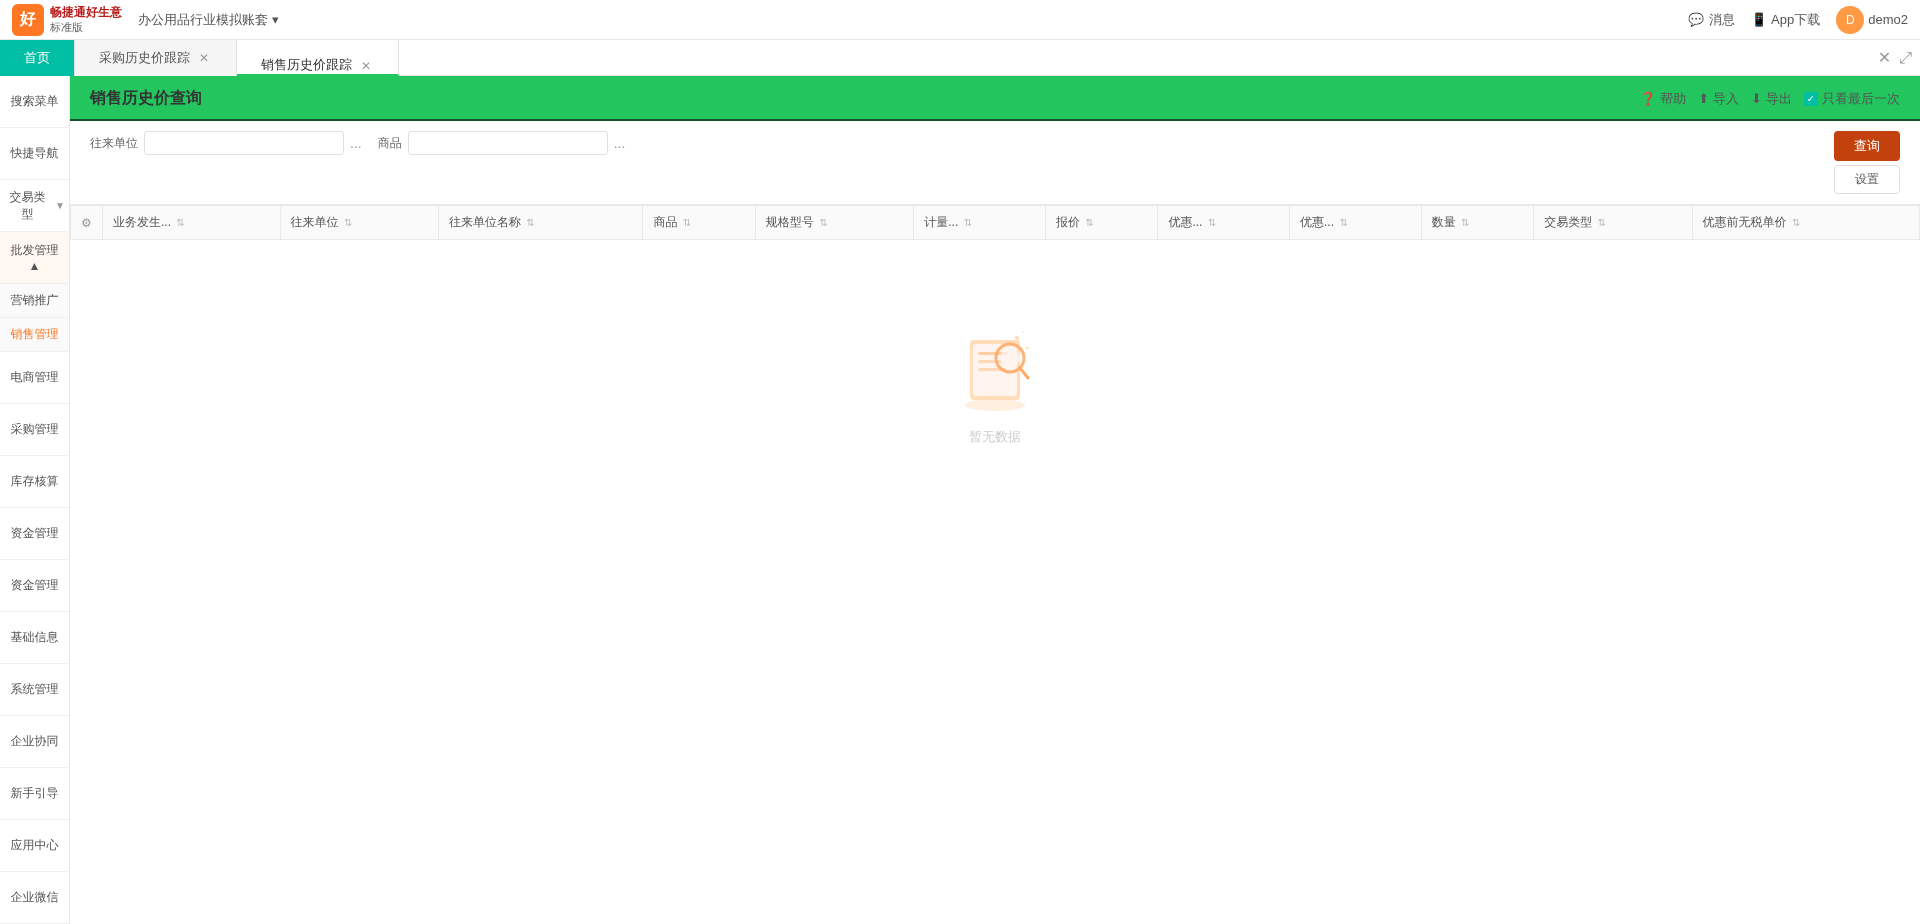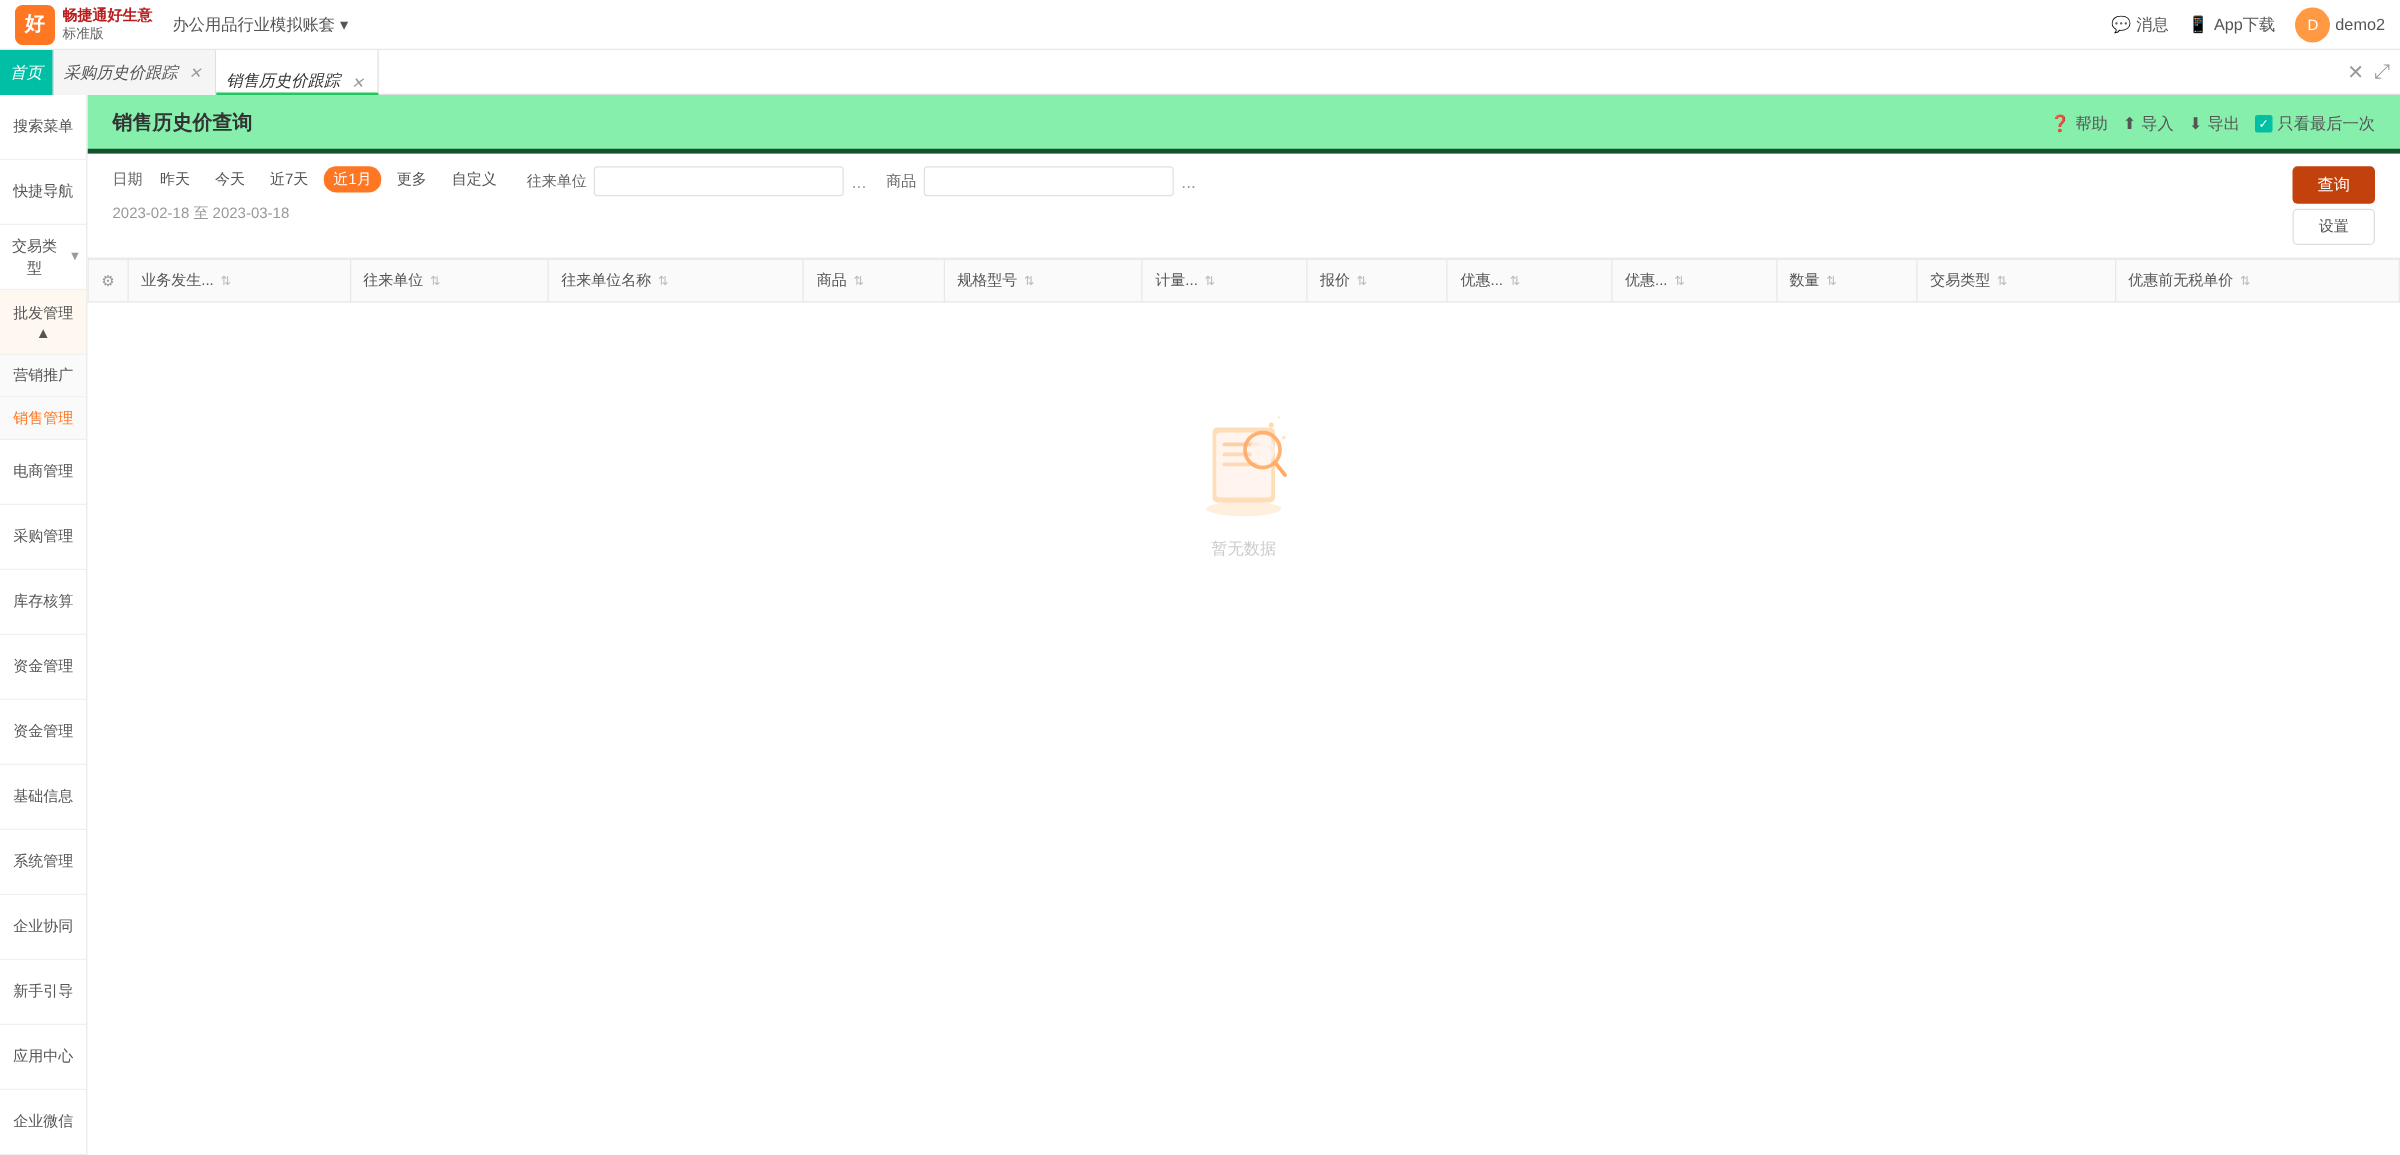--- a/index.html
+++ b/index.html
@@ -33,28 +33,27 @@
       display: flex;
       align-items: center;
       border-bottom: 1px solid #e0e0e0;
       padding: 0 0;
       flex-shrink: 0;
     }
     .tab {
       height: 36px;
       display: flex;
       align-items: center;
-      padding: 0 8px;
+      padding: 0 24px;
       font-size: 13px;
       cursor: pointer;
       border-right: 1px solid #e0e0e0;
       gap: 6px;
       color: #555;
       background: #f5f5f5;
-      font-style: italic;
     }
     .tab.home {
       background: #00bfa5;
       color: white;
       font-weight: 500;
     }
     .tab.active {
       background: #fff;
       color: #333;
       border-bottom: 2px solid #22c55e;
@@ -134,23 +133,23 @@
     .content-area {
       flex: 1;
       background: #f5f5f5;
       overflow: auto;
       display: flex;
       flex-direction: column;
     }
 
     
     .page-header {
-      background: #86efac;
+      background: #22c55e;
       padding: 12px 20px 0;
-      border-bottom: 4px solid #14532d;
+      border-bottom: 2px solid #14532d;
       text-align: right;
     }
     .page-title-row {
       display: flex;
       align-items: center;
       justify-content: space-between;
       padding-bottom: 10px;
     }
     .page-title { font-size: 16px; font-weight: bold; color: #333; }
     .page-actions { display: flex; align-items: center; gap: 12px; color: #555; font-size: 13px; }
@@ -394,34 +393,20 @@
             <div class="checkbox-box">
               <span class="check">✓</span>
             </div>
             <span>只看最后一次</span>
           </div>
         </div>
       </div>
     </div>
 
     <div class="filter-bar">
-      <div class="filter-group">
-        <div class="filter-row">
-          <span class="filter-label">日期</span>
-          <div class="date-options">
-            <span class="date-option">昨天</span>
-            <span class="date-option">今天</span>
-            <span class="date-option">近7天</span>
-            <span class="date-option active">近1月</span>
-            <span class="date-option">更多</span>
-            <span class="date-option">自定义</span>
-          </div>
-        </div>
-        <div class="date-range">2023-02-18 至 2023-03-18</div>
-      </div>
 
       <div class="filter-group">
         <div class="filter-row">
           <span class="filter-label">往来单位</span>
           <input class="filter-input" type="text" style="">
           <span class="filter-dots">...</span>
         </div>
       </div>
 
       <div class="filter-group">

